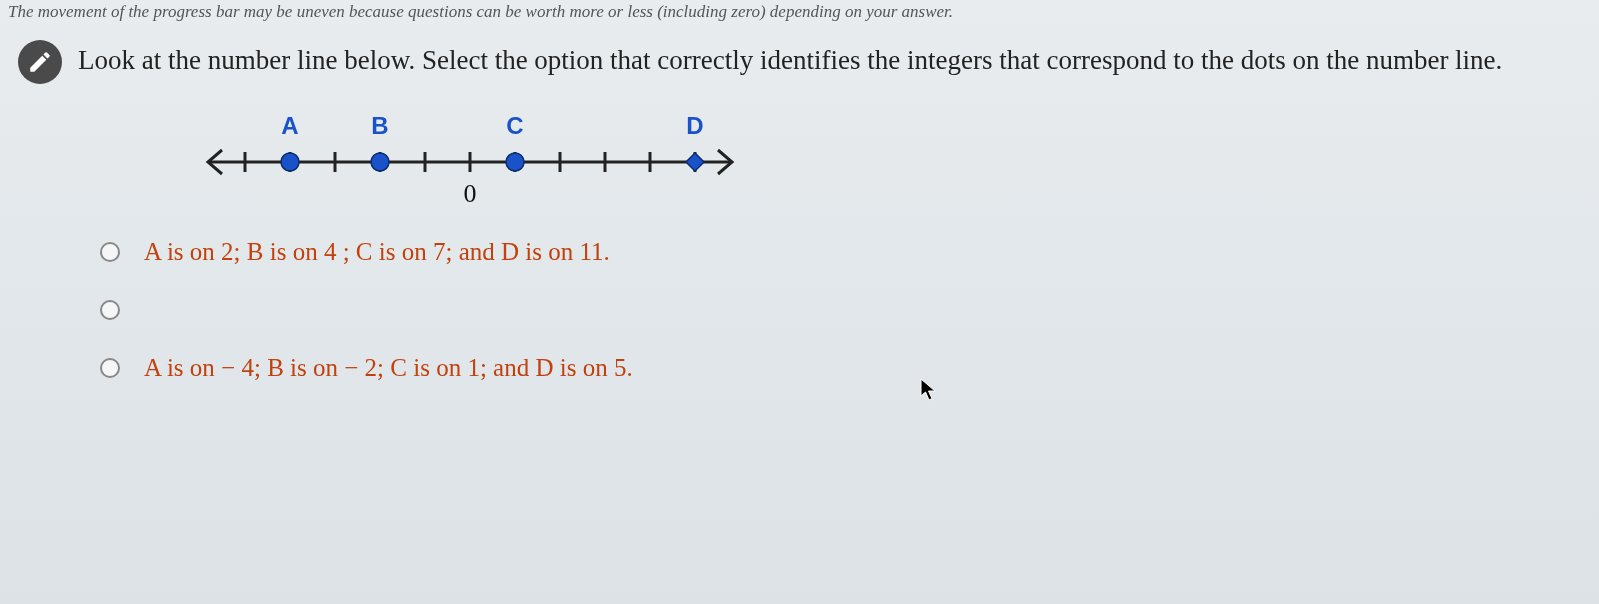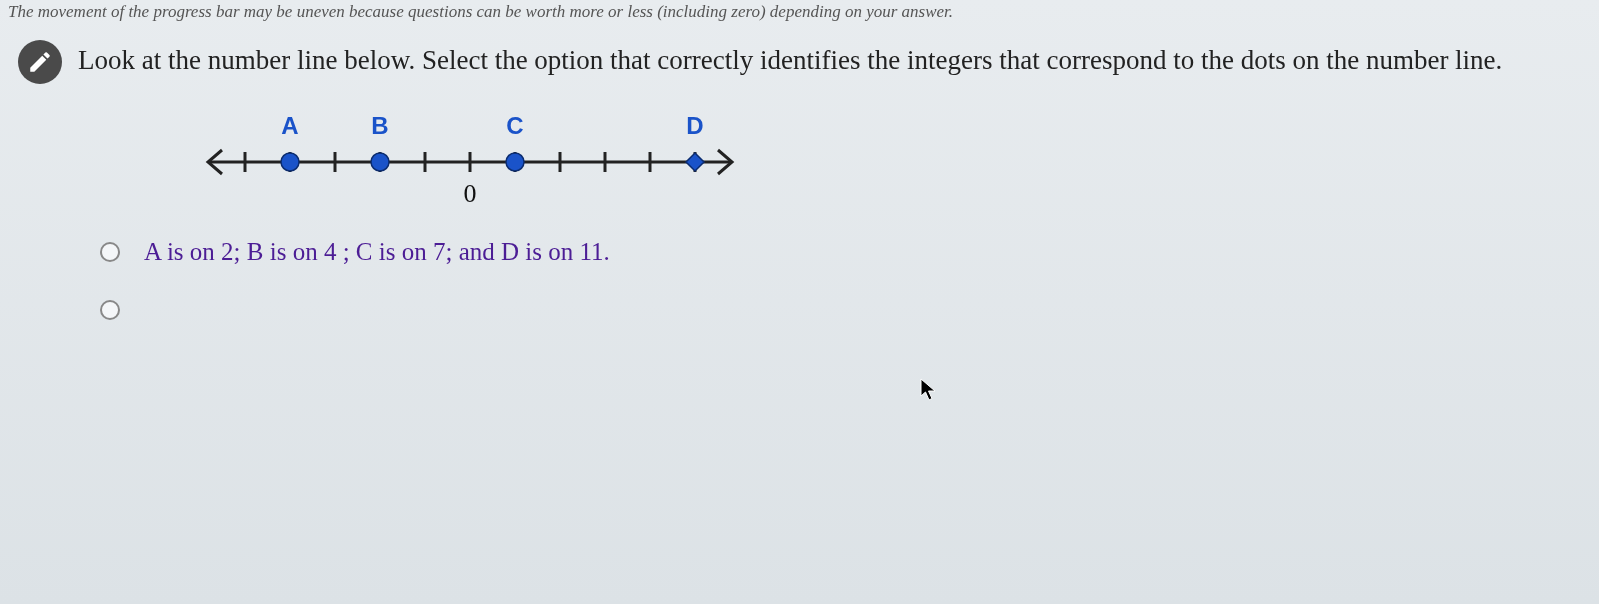--- a/index.html
+++ b/index.html
@@ -69,21 +69,21 @@
     .radio {
       width: 20px;
       height: 20px;
       border: 2px solid #888;
       border-radius: 50%;
       background: #f4f6f8;
       flex: 0 0 20px;
     }
     .option-text {
       font-size: 25px;
-      color: #4c1d95;
+      color: #c2410c;
     }
     .cursor {
       position: absolute;
       left: 920px;
       top: 378px;
       pointer-events: none;
     }
   </style>
 </head>
 <body>
@@ -139,17 +139,21 @@
 </div>
 
 <div class="options">
   <div class="option-row">
     <div class="radio"></div>
     <div class="option-text">A is on 2; B is on 4 ; C is on 7; and D is on 11.</div>
   </div>
   <div class="option-row">
     <div class="radio"></div>
   </div>
+  <div class="option-row">
+    <div class="radio"></div>
+    <div class="option-text">A is on − 4; B is on − 2; C is on 1; and D is on 5.</div>
+  </div>
 </div>
 
 <svg class="cursor" width="18" height="24" viewBox="0 0 18 24">
   <path d="M1 1 L1 18 L5.5 14 L9 22 L12 20.5 L8.5 13 L15 13 Z" fill="#000" stroke="#fff" stroke-width="1"></path>
 </svg>
 
 </body></html>

